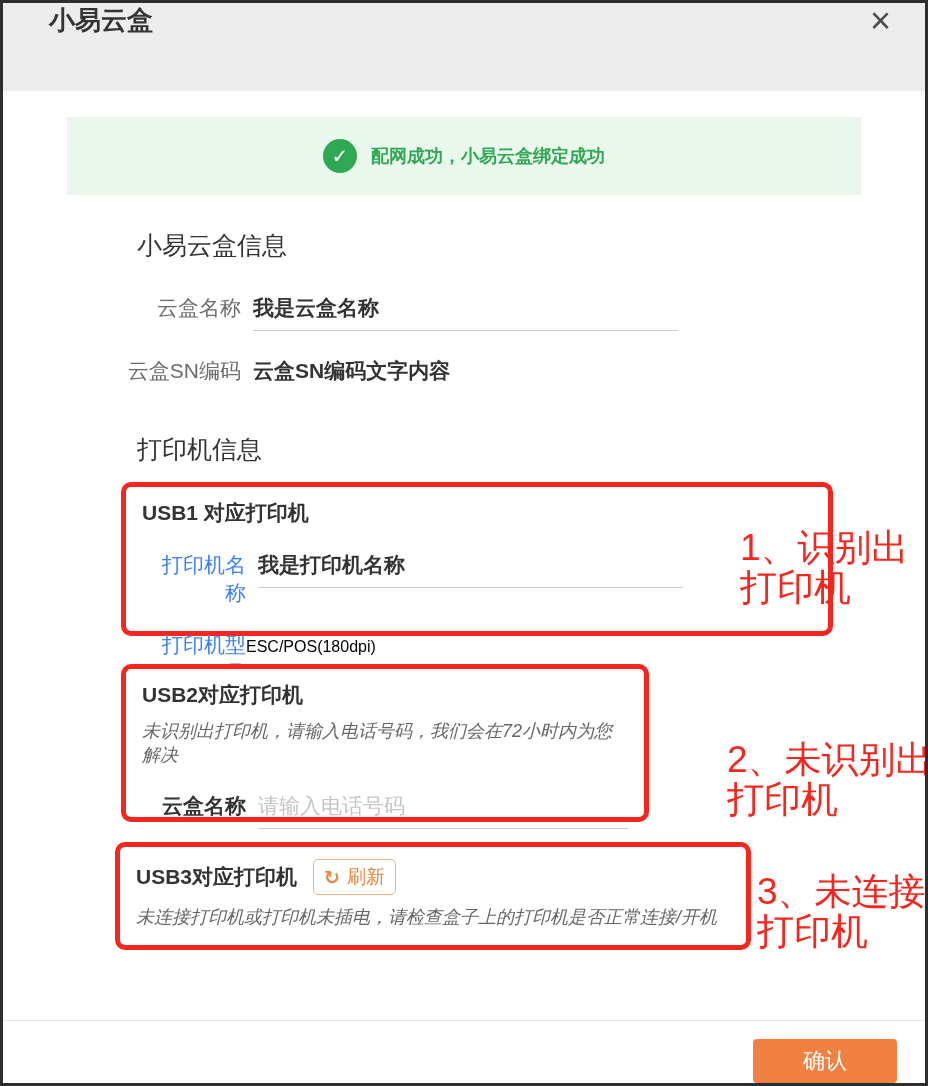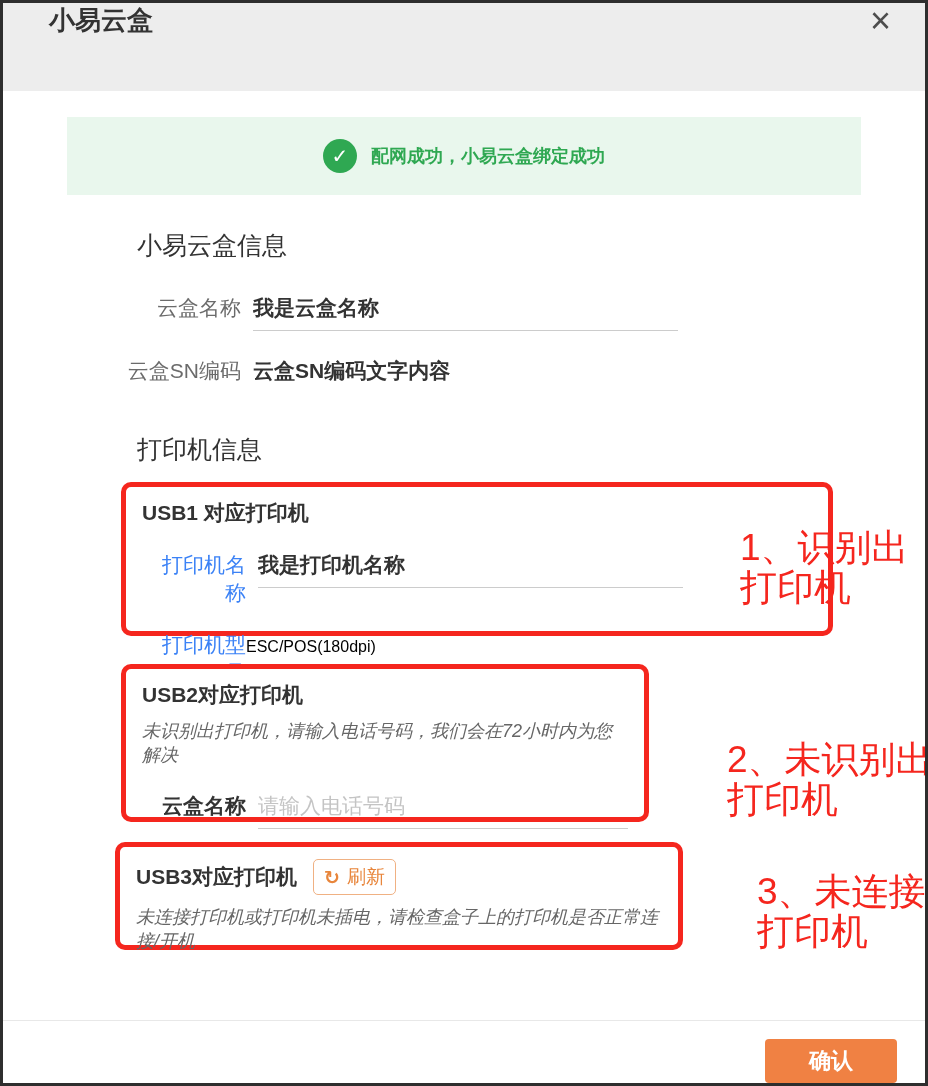--- a/index.html
+++ b/index.html
@@ -66,21 +66,21 @@
   .usb-row { position: relative; }
   .usb-box {
     margin-left: 54px; width: 712px;
     border: 5px solid var(--accent-red, #f5261e);
     border-radius: 10px;
     padding: 12px 16px 14px 16px;
     background: #fff;
   }
   .usb-box.box1 { margin-top: 16px; height: 154px; }
   .usb-box.box2 { margin-top: 28px; height: 158px; width: 528px; }
-  .usb-box.box3 { margin-top: 20px; height: 108px; margin-left: 48px; width: 568px; }
+  .usb-box.box3 { margin-top: 20px; height: 108px; margin-left: 48px; width: 636px; }
   .usb-title { font-size: 21px; font-weight: bold; color: #333; }
   .box-field-row { display: flex; align-items: baseline; margin-top: 24px; }
   .box-field-row .flabel {
     width: 104px; flex: 0 0 104px; text-align: right;
     font-size: 21px; color: #3b82f6;
   }
   .box-field-row .flabel.bold { color: #333; font-weight: bold; }
   .usb-desc { font-size: 18px; color: #666; margin-top: 10px; line-height: 1.35; font-style: italic; }
   .box3-header { display: flex; align-items: center; }
   .refresh-btn {
@@ -100,23 +100,23 @@
   .ann3 { left: 690px; top: 30px; }
 
   
   .spacer { flex: 1; }
   .footer {
     border-top: 1px solid #e8e8e8;
     padding: 18px 28px 0 28px;
     display: flex; justify-content: flex-end; align-items: flex-start;
   }
   .confirm-btn {
-    width: 132px; height: 44px;
+    width: 144px; height: 44px;
     background: var(--orange, #f08143);
-    color: #fff; font-size: 22px; font-weight: bold;
+    color: #fff; font-size: 22px; font-weight: normal;
     border: none; border-radius: 4px; cursor: pointer;
     font-family: "Liberation Sans", "DejaVu Sans", sans-serif;
   }
 </style>
 </head>
 <body>
 
 <div class="dialog">
 
   <div class="titlebar">

